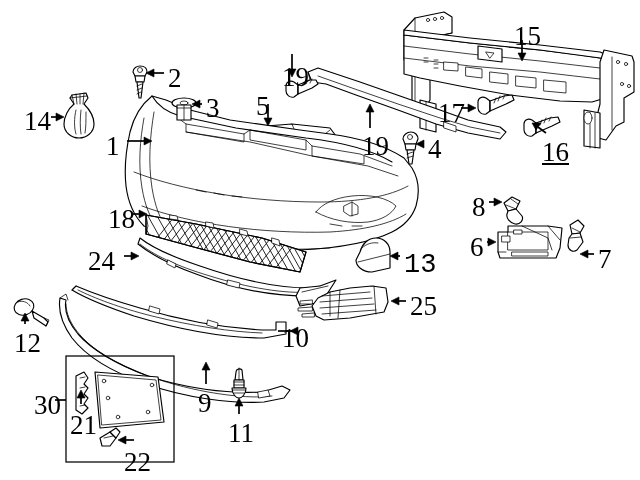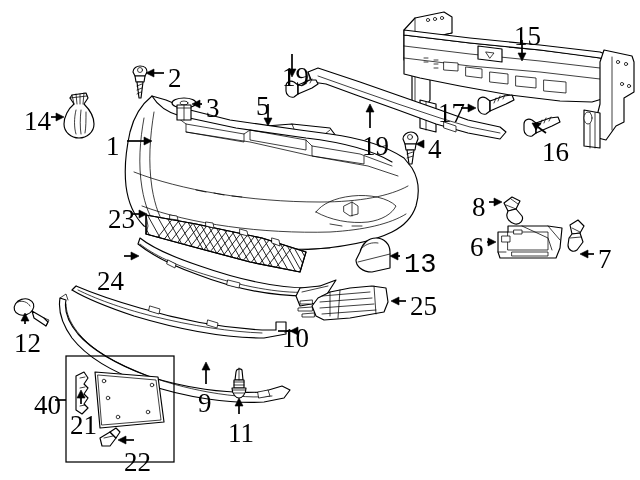--- a/index.html
+++ b/index.html
@@ -550,24 +550,24 @@
   <div class="callout" style="left:470px; top:234px;">6</div>
   <div class="callout" style="left:598px; top:246px;">7</div>
   <div class="callout" style="left:472px; top:194px;">8</div>
   <div class="callout" style="left:198px; top:390px;">9</div>
   <div class="callout" style="left:282px; top:325px;">10</div>
   <div class="callout" style="left:228px; top:420px;">11</div>
   <div class="callout" style="left:14px;  top:330px;">12</div>
   <div class="callout" style="left:404px; top:252px;font-family:Liberation Mono, monospace;">13</div>
   <div class="callout" style="left:24px;  top:108px;">14</div>
   <div class="callout" style="left:514px; top:23px;">15</div>
-  <div class="callout" style="left:542px; top:139px;">16</div>
+  <div class="callout" style="left:542px; top:139px;text-decoration:underline;">16</div>
   <div class="callout" style="left:438px; top:100px;text-align:right;">17</div>
   <div class="callout" style="left:362px; top:133px;">19</div>
   <div class="callout" style="left:282px; top:40px;margin-top:24px;">19</div>
-  <div class="callout" style="left:34px;  top:392px;">40</div>
+  <div class="callout" style="left:34px;  top:392px;">30</div>
   <div class="callout" style="left:70px;  top:412px;">21</div>
   <div class="callout" style="left:124px; top:433px;margin-top:16px;">22</div>
-  <div class="callout" style="left:108px; top:206px;">23</div>
-  <div class="callout" style="left:97px; top:248px;margin-top:20px;">24</div>
+  <div class="callout" style="left:108px; top:206px;">18</div>
+  <div class="callout" style="left:88px; top:248px;">24</div>
   <div class="callout" style="left:410px; top:293px;">25</div>
 
 </div>
 
 </body></html>

